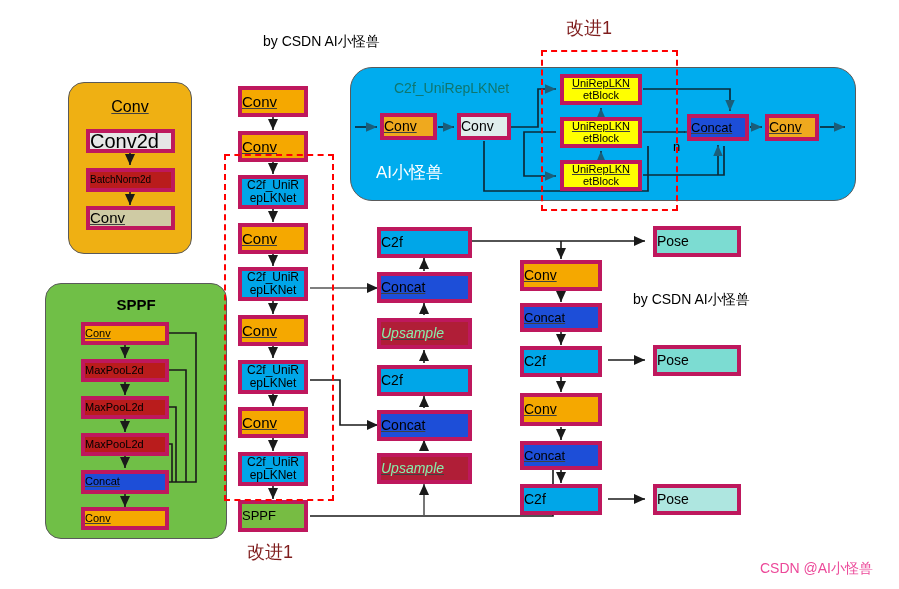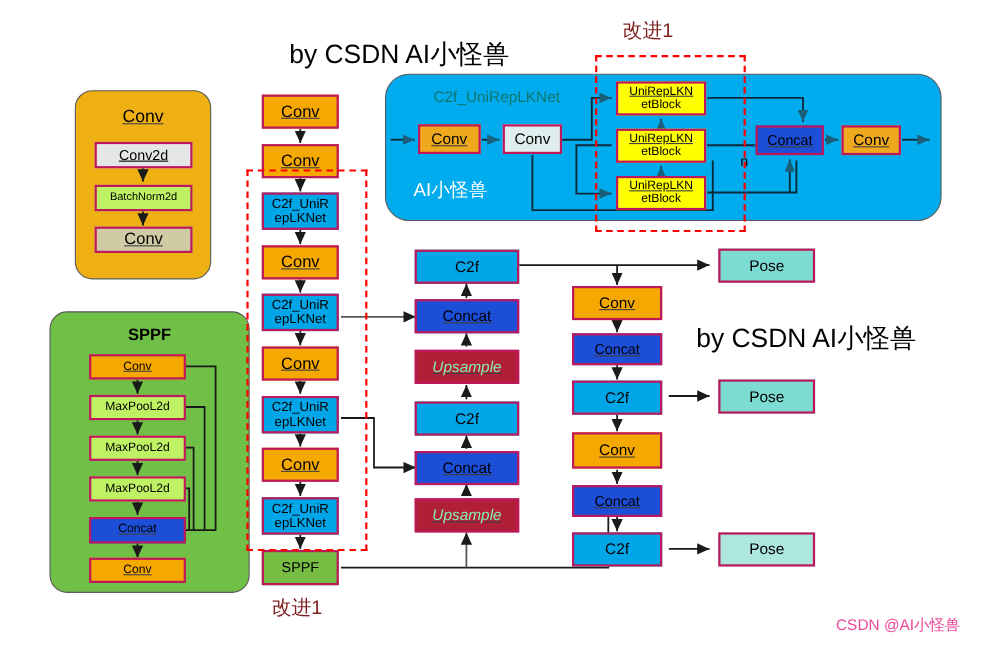--- a/index.html
+++ b/index.html
@@ -1,36 +1,36 @@
 <!DOCTYPE html>
 <html><head>
 <meta charset="utf-8">
 <style>
   html,body{margin:0;padding:0;background:#fff;}
   body{width:899px;height:589px;position:relative;overflow:hidden;
        font-family:"Liberation Sans","DejaVu Sans",sans-serif;color:#000;}
 
   #canvas{position:absolute;left:0;top:0;width:899px;height:589px;}
 
-  .node{position:absolute;box-sizing:border-box;border:2px solid #be185d;
-        display:flex;align-items:center;justify-content:center;text-align:center;
+  .node{position:absolute;box-sizing:border-box;border:4px solid #be185d;
+        display:flex;align-items:center;justify-content:flex-start;text-align:center;
         line-height:1.05;z-index:4;}
   .node span{pointer-events:none;}
 
   
   .c-orange{background:#F5A800;}
   .c-orange2{background:#EFA91E;}
   .c-blue{background:#00A6E8;}
   .c-pink{background:#1d4ed8;}
   .c-darkred{background:#B01E37;color:#86efac;font-style:italic;}
   .c-teal{background:#7CDCD2;}
   .c-teal2{background:#AEE6E0;}
   .c-yellow{background:#FFFF00;}
   .c-grey{background:#E6E6E6;}
-  .c-cyan{background:#bef264;}
+  .c-cyan{background:#b91c1c;}
   .c-khaki{background:#CFCBA4;}
   .c-paleblue{background:#DFEDEC;}
   .c-green{background:#77BC43;}
 
   
   .panel{position:absolute;box-sizing:border-box;border:1px solid #5a5a5a;
          border-radius:16px;z-index:1;}
   .panel-conv{background:#EFB013;}
   .panel-sppf{background:#70BF47;}
   .panel-c2f{background:#00ACEE;border-radius:22px;}
@@ -38,21 +38,21 @@
   .panel-title{position:absolute;z-index:3;text-align:center;}
 
   .label{position:absolute;z-index:6;white-space:nowrap;}
 
   .red-ann{color:#7f1d1d;font-size:18px;}
   .redbox{position:absolute;border:2px dashed #FF0000;z-index:5;
           border-style:dashed;pointer-events:none;}
 
   .watermark{position:absolute;color:#ec4899;font-size:14px;z-index:6;}
 
-  .title-main{font-size:24px;}
+  .title-main{font-size:14px;}
   .ul{text-decoration:underline;text-decoration-color:#404040;}
 
   svg.wires{position:absolute;left:0;top:0;width:899px;height:589px;z-index:2;
             pointer-events:none;}
   svg.wires-top{z-index:3;}
 </style>
 </head>
 <body>
 
 <div id="canvas">
@@ -118,21 +118,21 @@
       <path d="M561,469 L561,483" marker-end="url(#ah)"></path>
 
       <path d="M608,360 L645,360" marker-end="url(#ah)"></path>
       <path d="M608,499 L645,499" marker-end="url(#ah)"></path>
     </g>
   </svg>
 
   <div class="panel panel-conv" style="left:68px;top:82px;width:124px;height:172px;"></div>
   <div class="panel-title ul" style="left:68px;top:98px;width:124px;font-size:16px;">Conv</div>
 
-  <div class="node c-grey" style="left:86px;top:129px;width:89px;height:24px;font-size:13px;text-decoration:underline;">
+  <div class="node c-grey" style="left:86px;top:129px;width:89px;height:24px;font-size:20px;">
     <span>Conv2d</span>
   </div>
   <div class="node c-cyan" style="left:86px;top:168px;width:89px;height:24px;font-size:10px;">
     <span>BatchNorm2d</span>
   </div>
   <div class="node c-khaki" style="left:86px;top:206px;width:89px;height:24px;font-size:15px;">
     <span class="ul">Conv</span>
   </div>
 
   <div class="panel panel-sppf" style="left:45px;top:283px;width:182px;height:256px;"></div>

